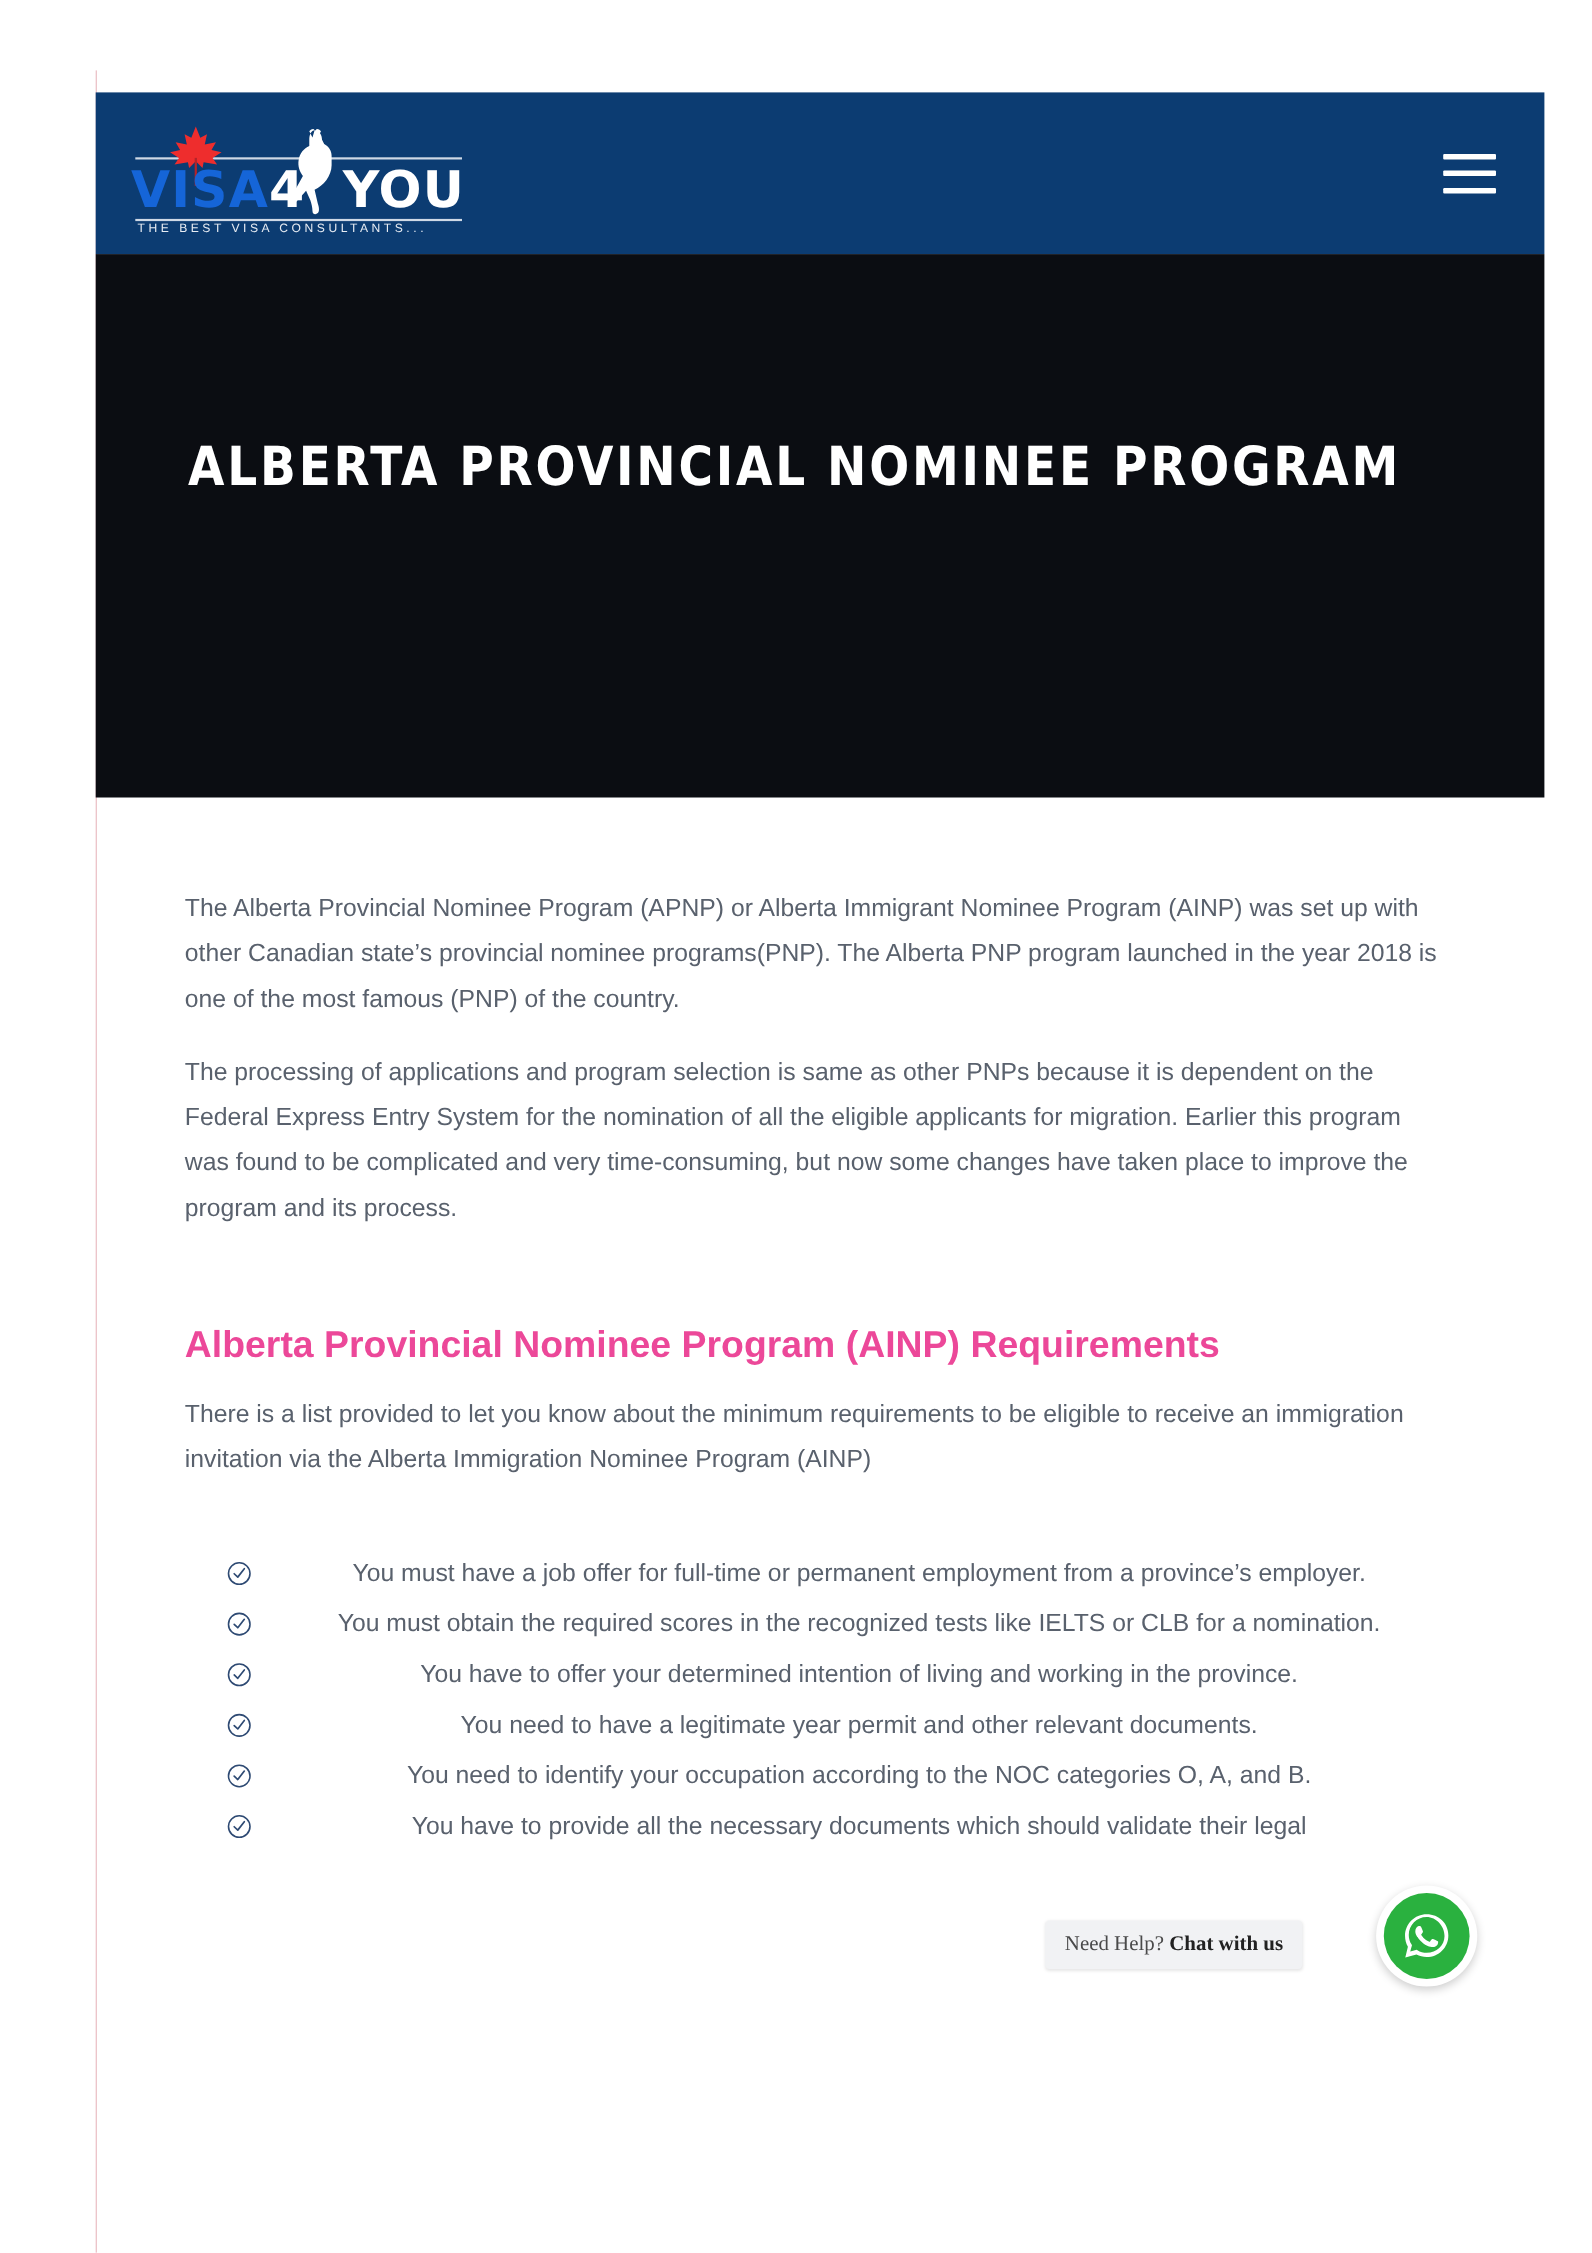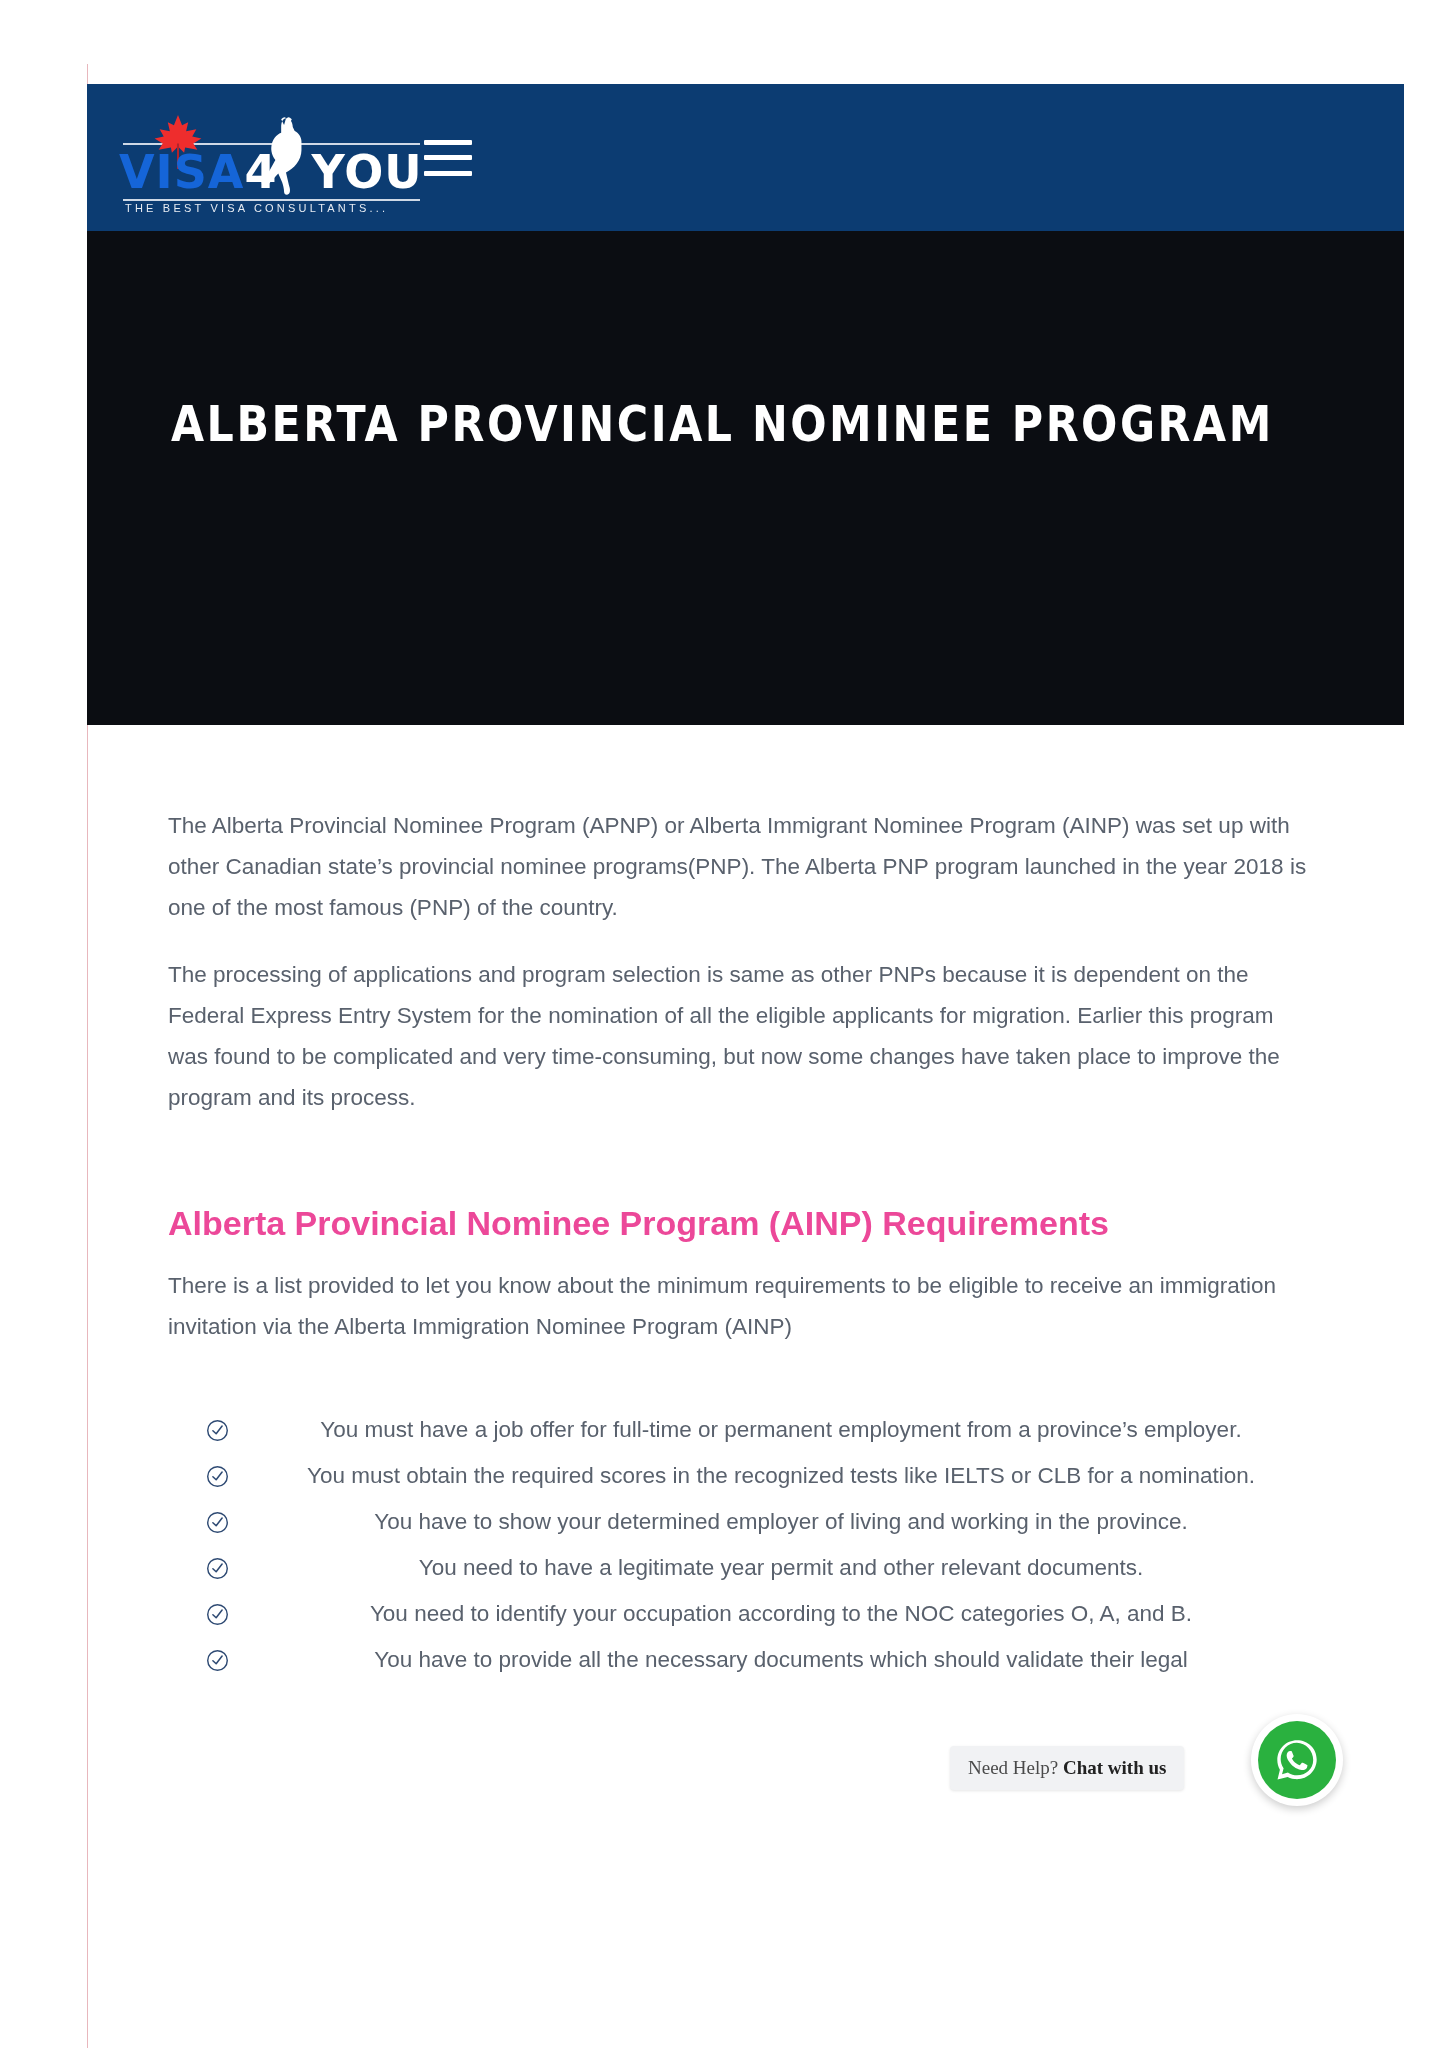--- a/index.html
+++ b/index.html
@@ -37,21 +37,21 @@
   
   #site-header {
     position: absolute;
     left: 87px;
     top: 84px;
     width: 1317px;
     height: 147px;
     background: #0c3c72;
     display: flex;
     align-items: center;
-    justify-content: flex-start;
+    justify-content: space-between;
     box-sizing: border-box;
     padding: 0 44px 0 32px;
   }
 
   
   .logo {
     position: relative;
     width: 305px;
     height: 120px;
   }
@@ -312,21 +312,21 @@
           <circle cx="12" cy="12" r="10.2" fill="none" stroke="#2e4a73" stroke-width="1.5"></circle>
           <path d="M7.2 12.2 L10.6 15.4 L16.8 7.4" fill="none" stroke="#2e4a73" stroke-width="1.6" stroke-linecap="round" stroke-linejoin="round"></path>
         </svg>
         <span>You must obtain the required scores in the recognized tests like IELTS or CLB for a nomination.</span>
       </li>
       <li>
         <svg class="check-icon" viewBox="0 0 24 24">
           <circle cx="12" cy="12" r="10.2" fill="none" stroke="#2e4a73" stroke-width="1.5"></circle>
           <path d="M7.2 12.2 L10.6 15.4 L16.8 7.4" fill="none" stroke="#2e4a73" stroke-width="1.6" stroke-linecap="round" stroke-linejoin="round"></path>
         </svg>
-        <span>You have to show your determined employer of living and working in the province.</span>
+        <span>You have to offer your determined intention of living and working in the province.</span>
       </li>
       <li>
         <svg class="check-icon" viewBox="0 0 24 24">
           <circle cx="12" cy="12" r="10.2" fill="none" stroke="#2e4a73" stroke-width="1.5"></circle>
           <path d="M7.2 12.2 L10.6 15.4 L16.8 7.4" fill="none" stroke="#2e4a73" stroke-width="1.6" stroke-linecap="round" stroke-linejoin="round"></path>
         </svg>
         <span>You need to have a legitimate year permit and other relevant documents.</span>
       </li>
       <li>
         <svg class="check-icon" viewBox="0 0 24 24">

